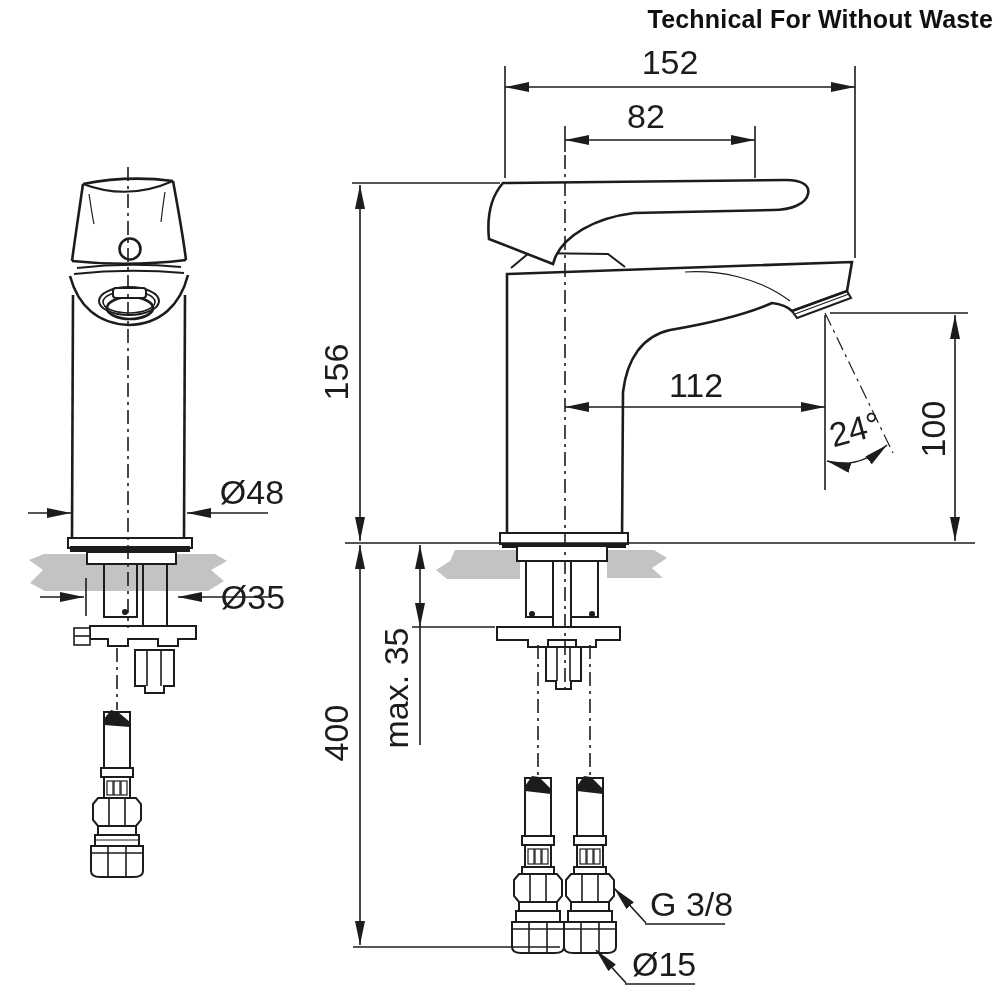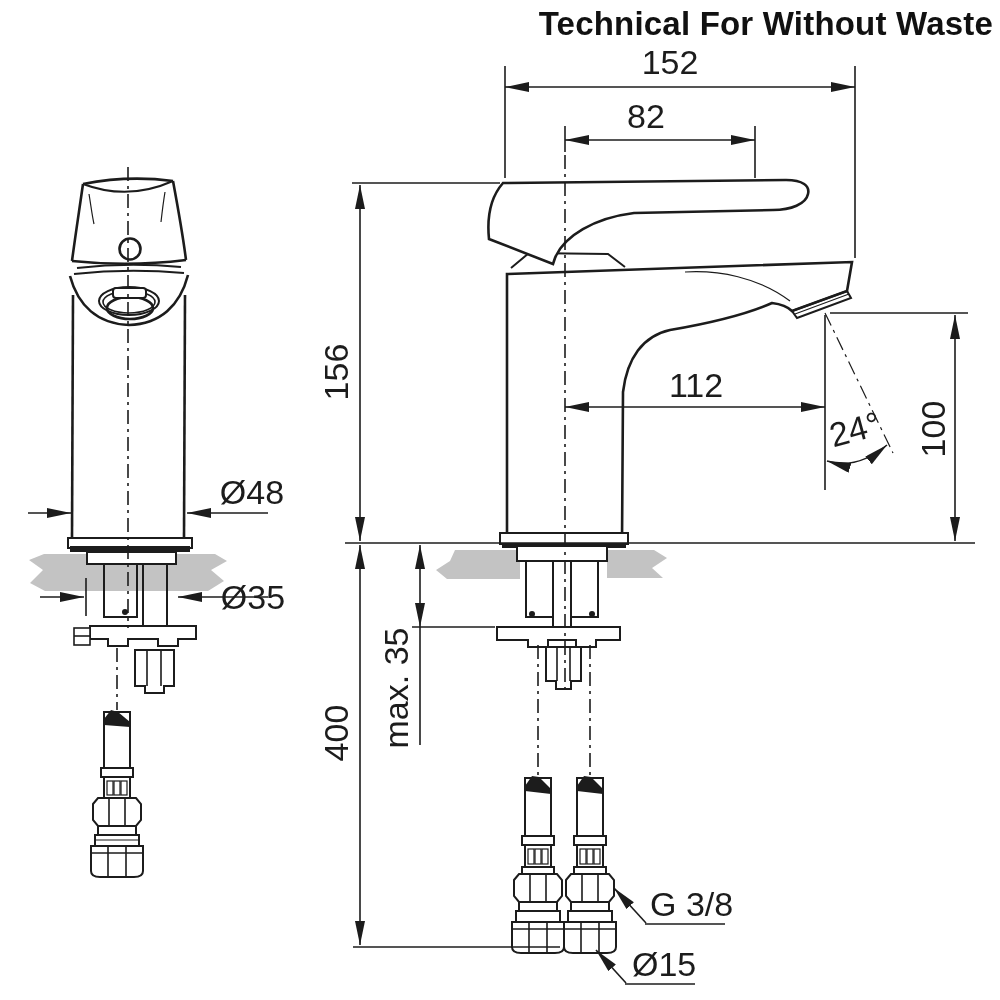--- a/index.html
+++ b/index.html
@@ -2,21 +2,21 @@
 <html><head>
 <meta charset="utf-8">
 <style>
   html,body{margin:0;padding:0;}
   body{
     width:1000px;height:1000px;position:relative;background:#ffffff;
     font-family:"Liberation Sans", sans-serif;overflow:hidden;
   }
   #title{
     position:absolute;top:5px;right:7px;
-    font-size:33px;font-weight:bold;color:#111;letter-spacing:0.2px;
+    font-size:25px;font-weight:bold;color:#111;letter-spacing:0.2px;
     white-space:nowrap;
   }
   svg{position:absolute;left:0;top:0;}
   svg text{
     font-family:"Liberation Sans", sans-serif;
     font-size:34px;fill:#1c1c1c;
   }
   .ln   {stroke:#1c1c1c;fill:none;}
   .w26  {stroke-width:2.6;}
   .w20  {stroke-width:2;}

